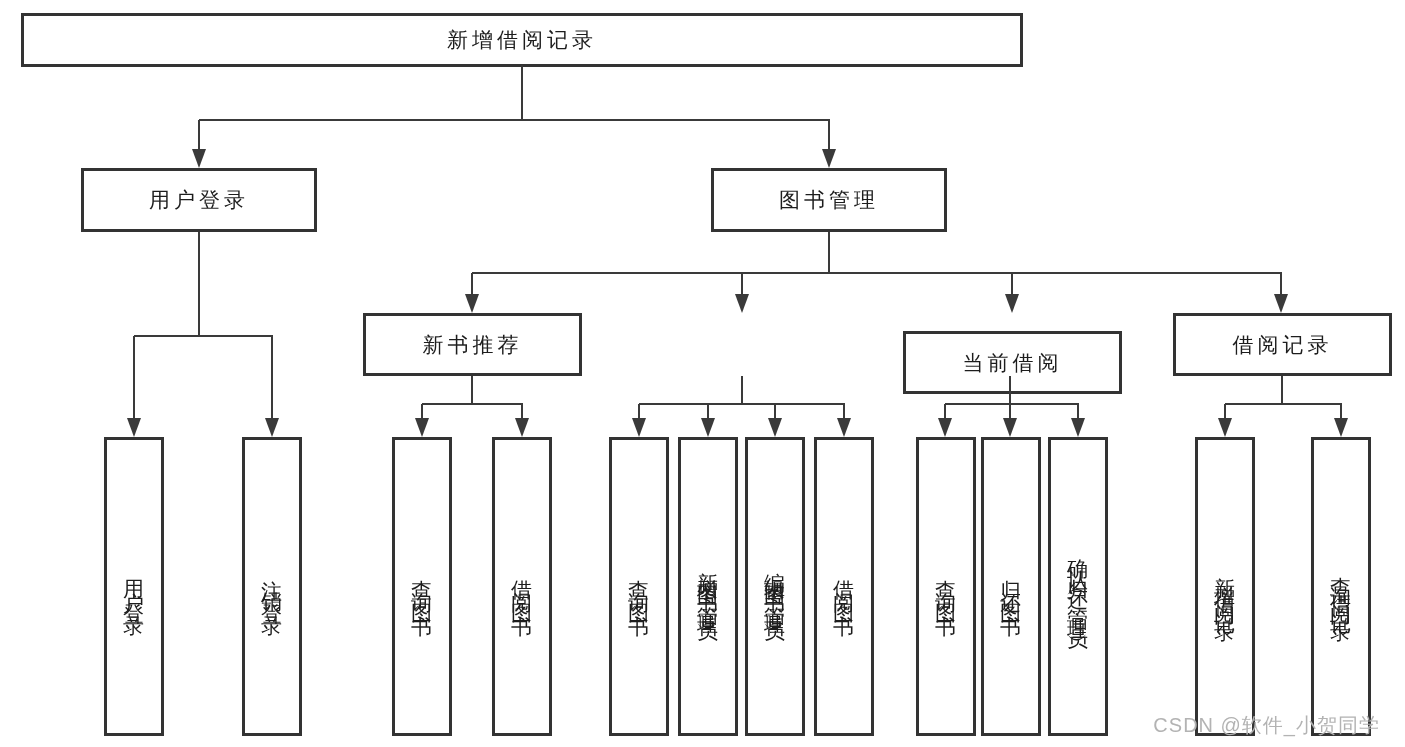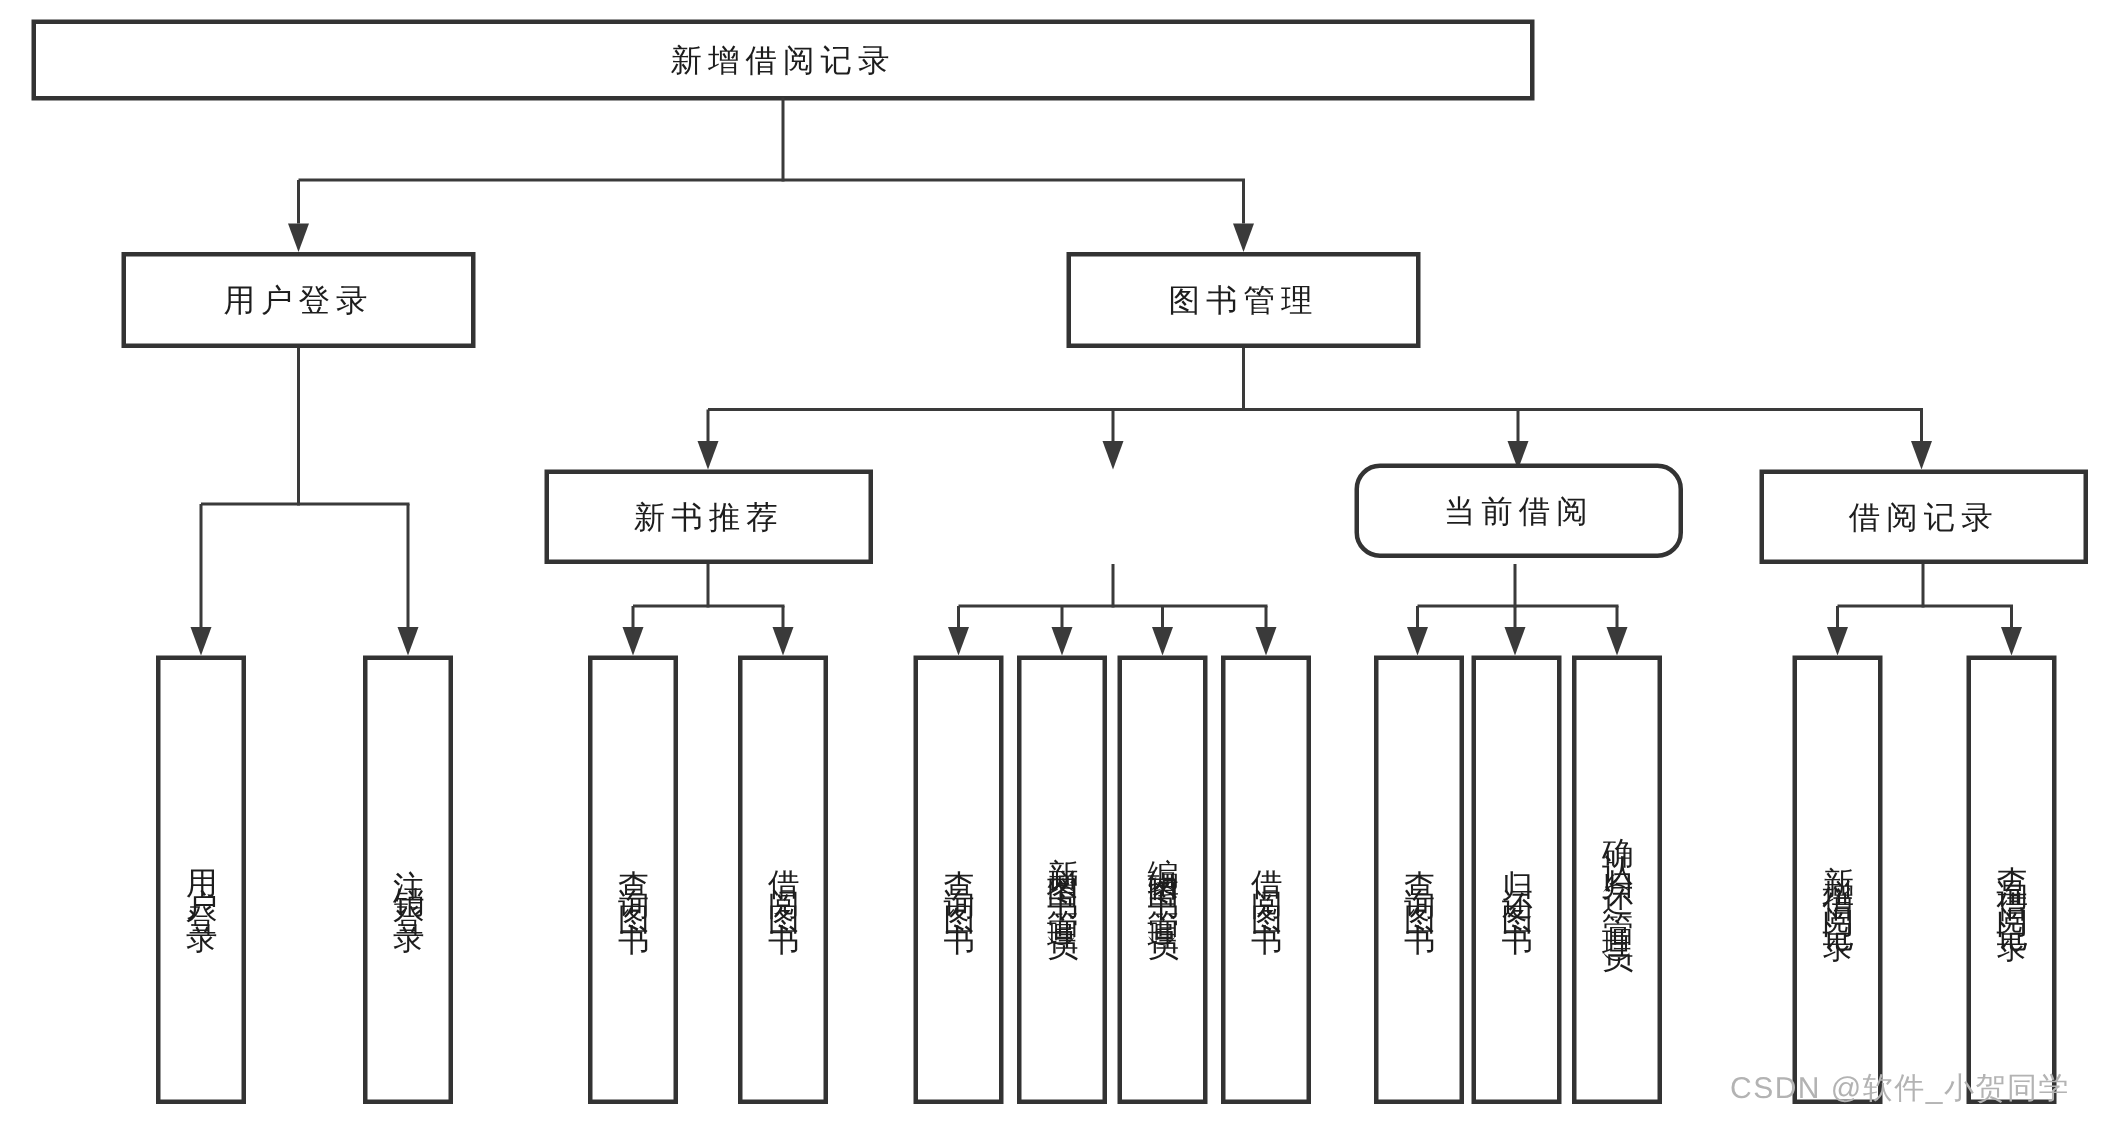--- a/index.html
+++ b/index.html
@@ -113,21 +113,21 @@
       <i class="tip"></i>
     </div>
   <div class="varrow" style="left:1274px;top:273px;height:40px;">
       <i class="shaft"></i>
       <i class="tip"></i>
     </div>
 
   <div class="box box-h" style="left:363px;top:313px;width:219px;height:63px;">
     <span>新书推荐</span>
   </div>
-  <div class="box box-h" style="left:903px;top:309px;width:219px;height:63px;border-radius:17px;">
+  <div class="box box-h" style="left:903px;top:331px;width:219px;height:63px;">
     <span>当前借阅</span>
   </div>
   <div class="box box-h" style="left:1173px;top:313px;width:219px;height:63px;">
     <span>借阅记录</span>
   </div>
 
   <div class="vline" style="left:471px;top:376px;height:29px;"></div>
   <div class="hline" style="left:422px;top:403px;width:101px;"></div>
   <div class="varrow" style="left:415px;top:404px;height:33px;">
       <i class="shaft"></i>

